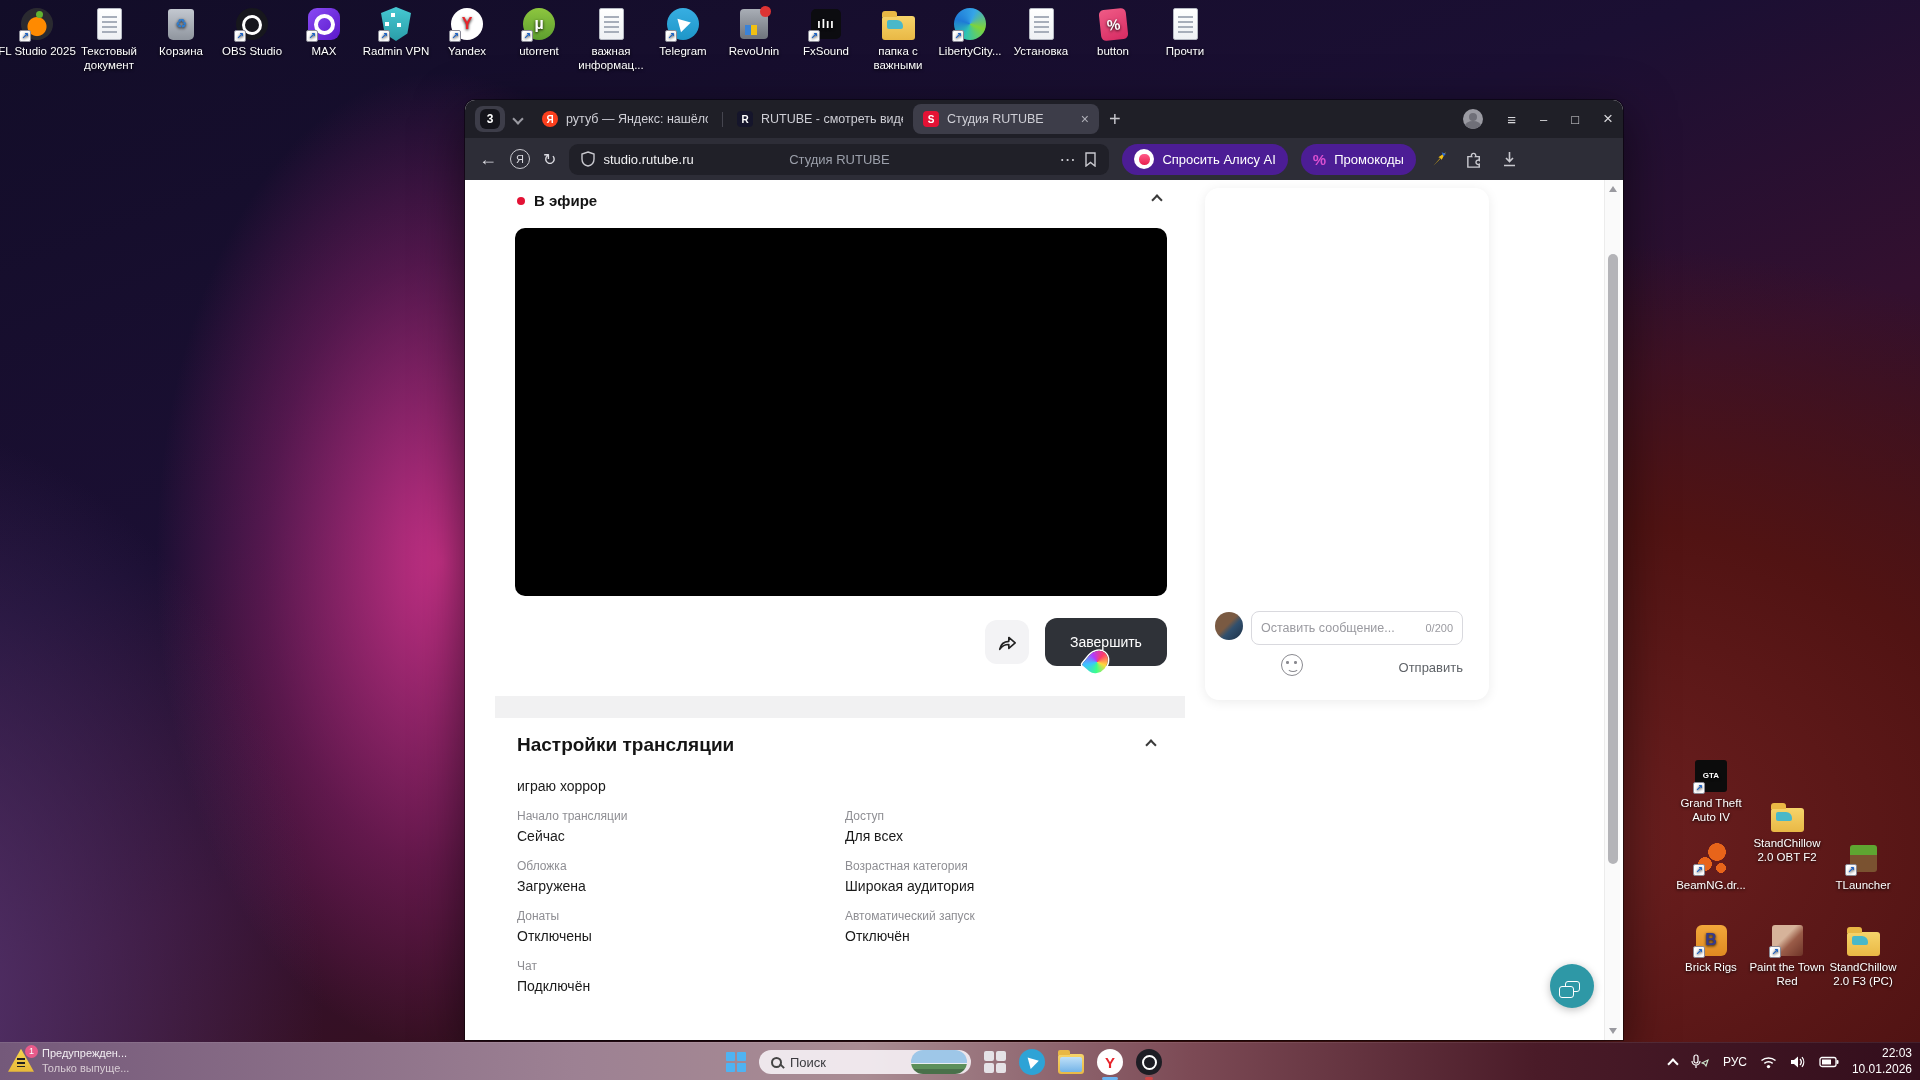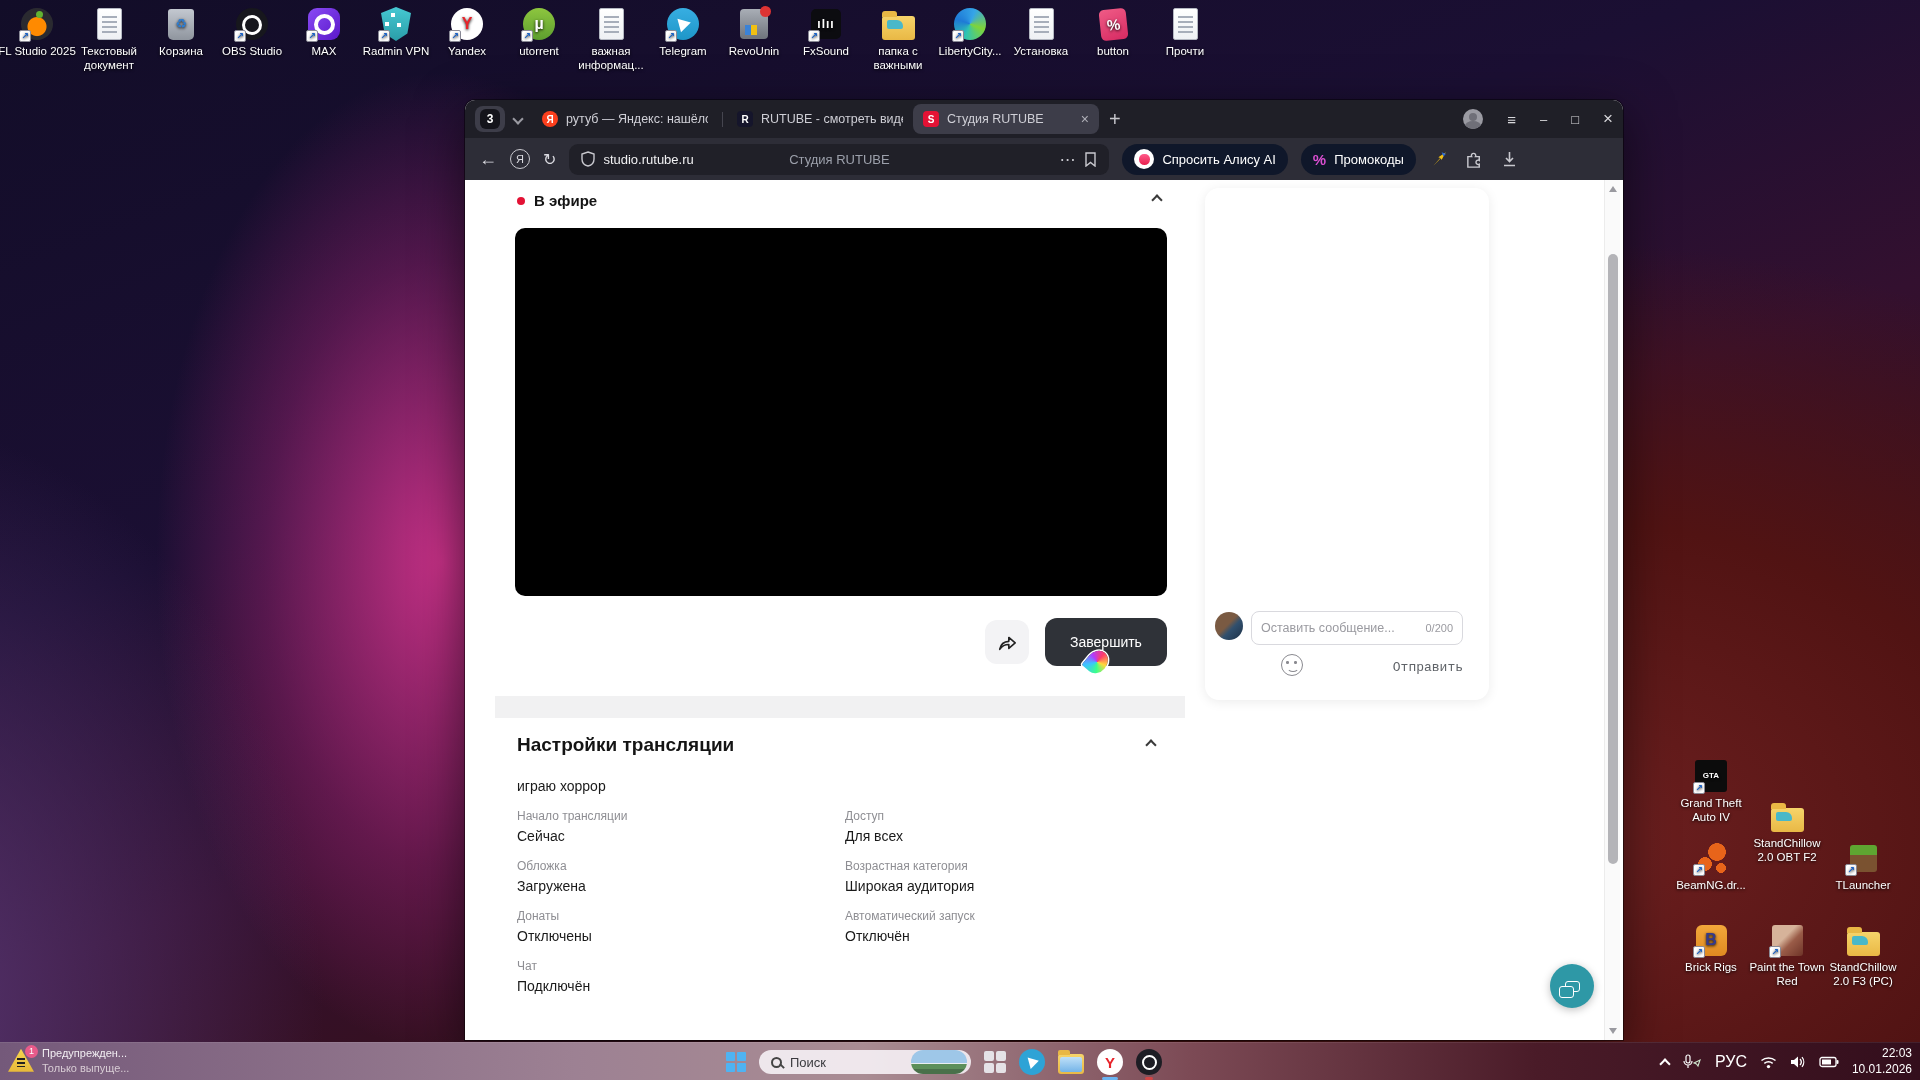--- a/index.html
+++ b/index.html
@@ -74,21 +74,21 @@
 .winctl{margin-left:auto;display:flex;align-items:center;gap:24px;color:#d8d8dc;font-size:15px}
 .avatar{width:20px;height:20px;border-radius:50%;background:#9a9aa2;position:relative;overflow:hidden}
 .avatar::before{content:"";position:absolute;left:6px;top:4px;width:8px;height:8px;border-radius:50%;background:#6f6f78}
 .avatar::after{content:"";position:absolute;left:2px;top:12px;width:16px;height:10px;border-radius:50%;background:#6f6f78}
 .toolbar{height:42px;background:#2d2d37;display:flex;align-items:center;padding:0 14px;gap:13px;color:#d9d9df}
 .yabadge{width:20px;height:20px;border-radius:50%;border:1.5px solid #c9c9cf;font-size:11px;display:flex;align-items:center;justify-content:center}
 .addr{width:540px;height:31px;background:#202028;border-radius:9px;display:flex;align-items:center;padding:0 12px;position:relative;gap:8px}
 .addr .url{font-size:13px;color:#f0f0f2}
 .addr .ptitle{position:absolute;left:0;right:0;text-align:center;font-size:13px;color:#9ca0ab;pointer-events:none}
 .addr .dots{margin-left:auto;color:#c9c9cf;letter-spacing:1px}
-.pill{height:31px;border-radius:16px;background:#0f172a;display:flex;align-items:center;gap:8px;padding:0 12px;font-size:13px;color:#fff}
+.pill{height:31px;border-radius:16px;background:#4c1d95;display:flex;align-items:center;gap:8px;padding:0 12px;font-size:13px;color:#fff}
 .alice-ic{width:20px;height:20px;border-radius:50%;background:#fff;display:flex;align-items:center;justify-content:center}
 .alice-ic::after{content:"";width:11px;height:11px;border-radius:45% 45% 50% 50%;background:linear-gradient(#ff5b8a,#e8204f)}
 .pct{color:#d94fd0;font-weight:bold;font-size:15px}
 .tb-ic{width:22px;height:22px;display:flex;align-items:center;justify-content:center}
 
 .content{position:absolute;left:0;top:80px;right:0;bottom:0;background:#fff}
 .live-head{position:absolute;left:52px;top:12px;display:flex;align-items:center;gap:9px;font-size:15px;font-weight:bold;color:#141414}
 .dot{width:8px;height:8px;border-radius:50%;background:#e31235}
 .colbtn{position:absolute;color:#3a3a3a;cursor:pointer}
 .video{position:absolute;left:50px;top:48px;width:652px;height:368px;background:#000;border-radius:10px}
@@ -106,21 +106,21 @@
 
 .chat{position:absolute;left:740px;top:8px;width:284px;height:512px;background:#fff;border-radius:14px;box-shadow:0 2px 12px rgba(0,0,0,.08)}
 .chat-av{position:absolute;left:10px;top:424px;width:28px;height:28px;border-radius:50%;background:linear-gradient(135deg,#7a5a42 0 45%,#31506e 60%,#1c2f45);overflow:hidden}
 .chat-input{position:absolute;left:46px;top:423px;width:212px;height:34px;border:1px solid #d9d9de;border-radius:8px;display:flex;align-items:center;padding:12px 9px;gap:6px}
 .chat-input input{border:none;outline:none;flex:1;font-size:12.5px;color:#333;font-family:inherit;min-width:0}
 .chat-input input::placeholder{color:#9a9aa0}
 .counter{font-size:11px;color:#9a9aa0;flex:none}
 .smiley{position:absolute;left:76px;top:466px;width:22px;height:22px;border:1.5px solid #8a8a90;border-radius:50%}
 .smiley::before{content:"";position:absolute;left:4px;top:6px;width:2.5px;height:2.5px;border-radius:50%;background:#8a8a90;box-shadow:8px 0 0 #8a8a90}
 .smiley::after{content:"";position:absolute;left:4.5px;top:8px;width:10px;height:7px;border:1.5px solid transparent;border-bottom-color:#8a8a90;border-radius:50%}
-.sendbtn{position:absolute;right:26px;top:472px;font-size:13px;color:#5f6368;background:none;border:none;font-family:Liberation Mono, monospace}
+.sendbtn{position:absolute;right:26px;top:472px;font-size:13px;color:#5f6368;background:none;border:none;font-family:Liberation Sans, sans-serif}
 .fab{position:absolute;left:1085px;top:784px;width:44px;height:44px;border-radius:50%;background:#2e98a6;display:flex;align-items:center;justify-content:center;box-shadow:0 2px 8px rgba(0,0,0,.25)}
 .bub{position:relative;width:15px;height:11px;border:1.5px solid #fff;border-radius:3px}
 .bub::after{content:"";position:absolute;left:-7px;top:4px;width:13px;height:10px;border:1.5px solid #fff;border-radius:3px;background:#2e98a6}
 
 .sbar{position:absolute;left:1139px;top:0;bottom:0;width:16px;background:#fafafa;border-left:1px solid #ececec}
 .sbar .thumb{position:absolute;left:3px;top:74px;width:10px;height:610px;border-radius:5px;background:#b4b4b8}
 .sbar .ar{position:absolute;left:4px;width:0;height:0;border-left:4px solid transparent;border-right:4px solid transparent}
 .sbar .ar.up{top:6px;border-bottom:6px solid #9a9aa0}
 .sbar .ar.dn{bottom:6px;border-top:6px solid #9a9aa0}
 
@@ -150,21 +150,21 @@
 .tb-folder{width:26px;height:20px;background:linear-gradient(#f6d46a,#e9b845);border-radius:3px;position:relative;margin-top:3px}
 .tb-folder::before{content:"";position:absolute;top:-4px;left:0;width:12px;height:5px;background:#e9b845;border-radius:2px 2px 0 0}
 .tb-folder::after{content:"";position:absolute;left:2px;top:3px;right:2px;bottom:2px;background:linear-gradient(#bfe0f8,#74b4e8);border-radius:2px}
 .tb-ya{background:#fff;color:#e8232a;font-weight:800;font-size:15px}
 .tb-obs{background:#1d1d24}
 .tb-obs::after{content:"";width:11px;height:11px;border:2.5px solid #fff;border-radius:50%}
 .ind{position:absolute;bottom:-5px;left:50%;transform:translateX(-50%);height:3px;border-radius:2px}
 .ind.blue{width:16px;background:#69b4f2}
 .ind.red{width:8px;background:#d04545}
 .tray{position:absolute;right:8px;top:0;height:38px;display:flex;align-items:center;gap:13px}
-.lang{font-size:16px}
+.lang{font-size:12px}
 .clock{text-align:right;font-size:12px;line-height:1.3}
 .chevup-s{width:8px;height:8px;border-left:2px solid #fff;border-bottom:2px solid #fff;transform:rotate(135deg);margin-top:3px}
 svg.ti{display:block}
 </style>
 </head>
 <body>
 
 <div class="di" style="left:-2px;top:6px">
   <div class="ig">
       <div class="icon-round i-fl"></div>

